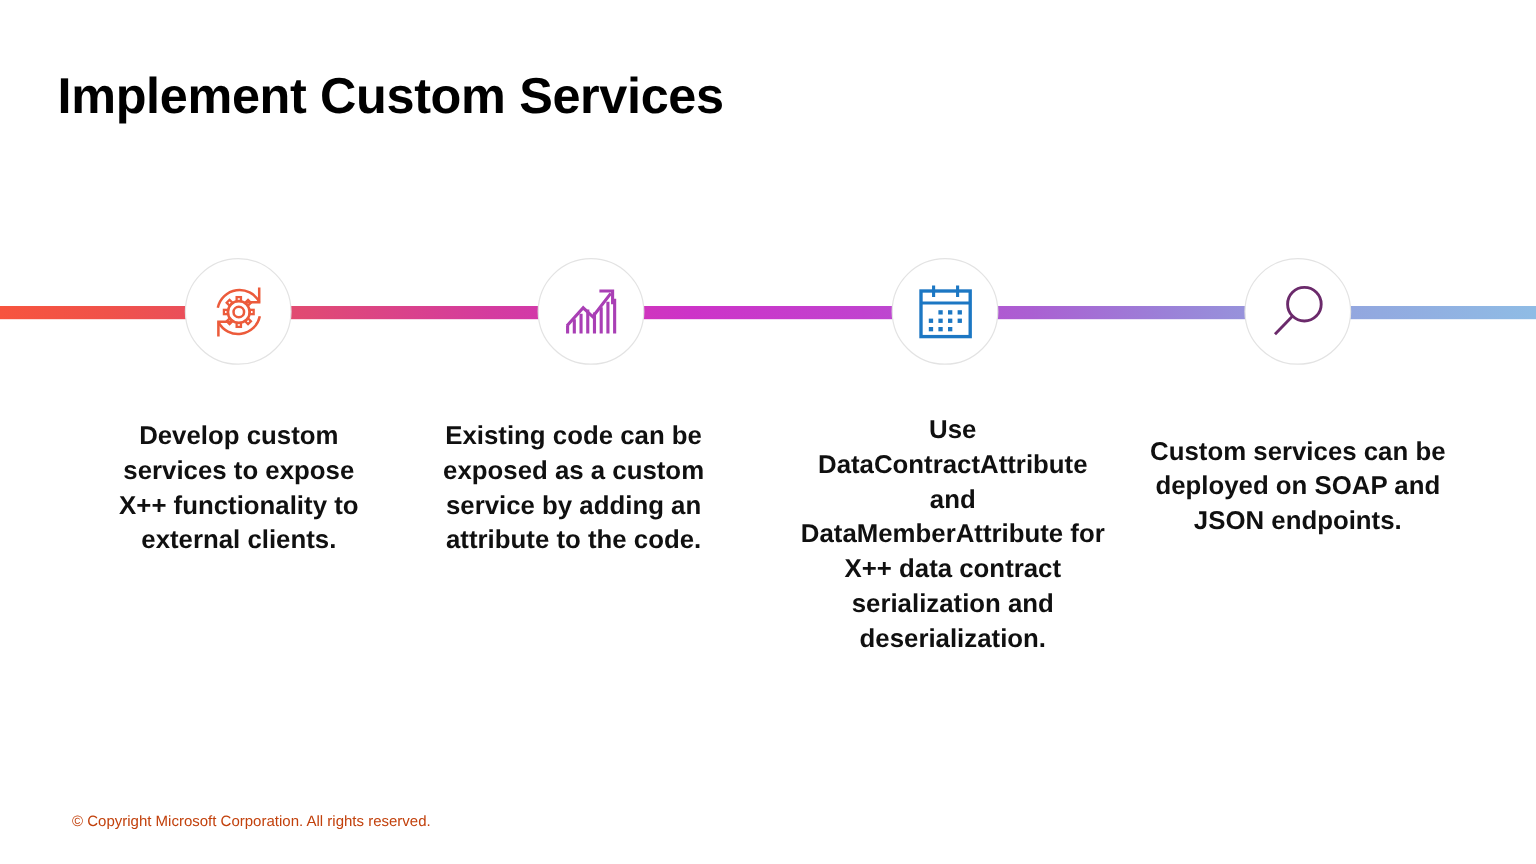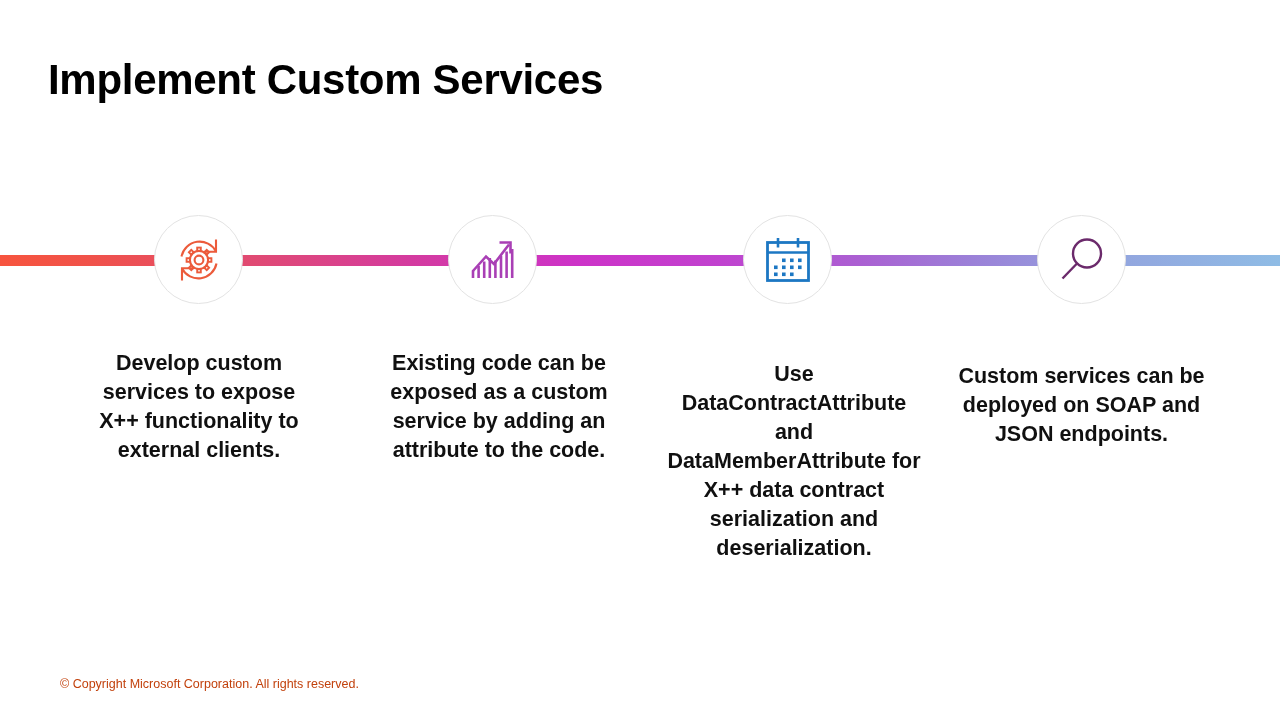--- a/index.html
+++ b/index.html
@@ -90,22 +90,22 @@
   .caption {
     position: absolute;
     text-align: center;
     font-size: 21.5px;
     line-height: 29px;
     color: #101010;
     font-weight: bold;
     margin-top: 12px;
   }
   .cap-1 { left: 86px;  top: 337px; width: 226px; }
-  .cap-2 { left: 380px; top: 337px; width: 238px; }
-  .cap-3 { left: 664px; top: 348px; width: 260px; }
+  .cap-2 { left: 359px; top: 337px; width: 238px; }
+  .cap-3 { left: 664px; top: 332px; width: 260px; }
   .cap-4 { left: 944px; top: 350px; width: 275px; }
 
   
   .footer-note {
     position: absolute;
     left: 60px;
     top: 677px;
     font-size: 12.5px;
     color: #c2410c;
     white-space: nowrap;

